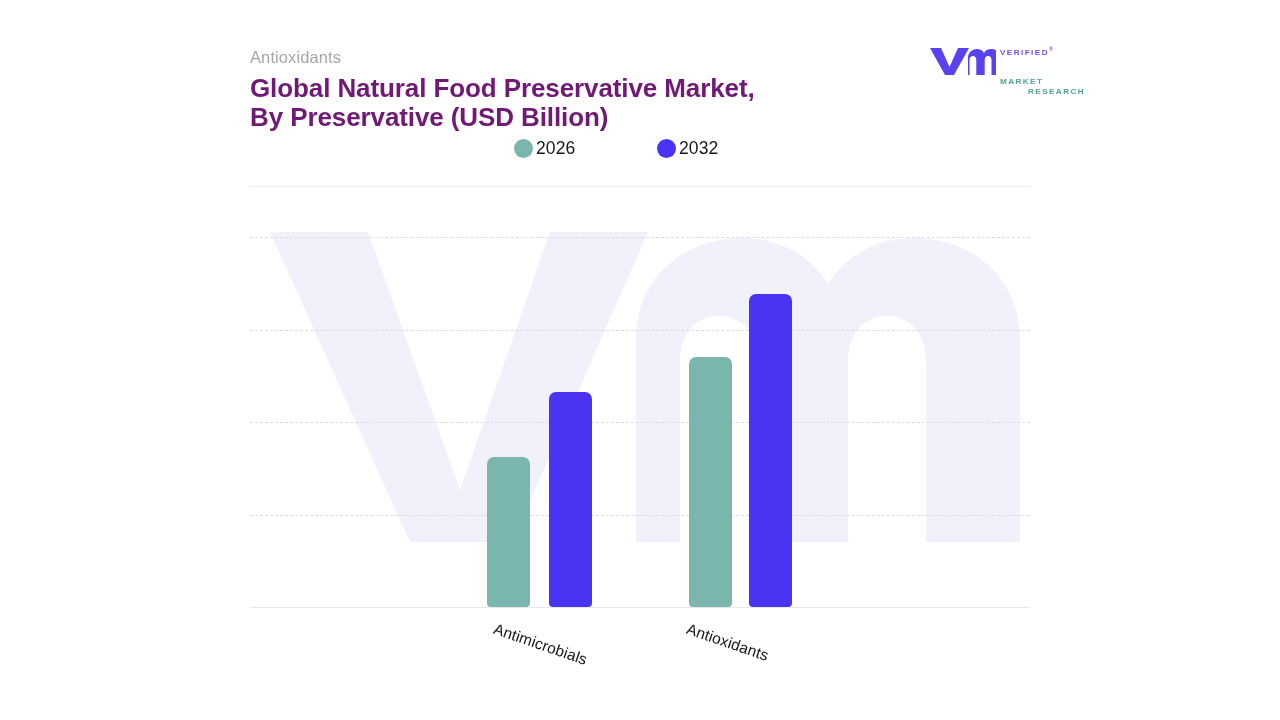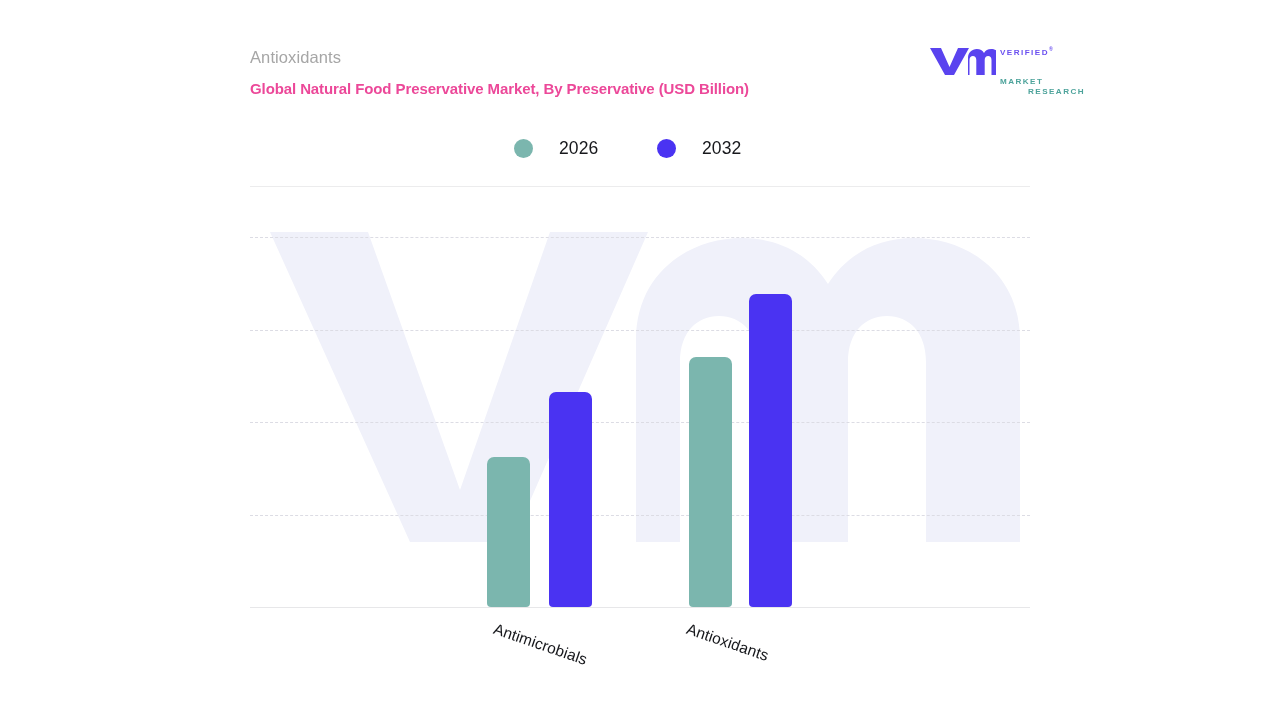--- a/index.html
+++ b/index.html
@@ -34,25 +34,25 @@
     letter-spacing: 0.1px;
     color: #a6a6a6;
     font-weight: 400;
     white-space: nowrap;
   }
   .hdr-title {
     position: absolute;
     left: 250px;
     top: 74px;
     width: 520px;
-    font-size: 15px;
+    font-size: 26px;
     font-weight: 700;
     line-height: 29px;
     letter-spacing: -0.1px;
-    color: #ec4899;
+    color: #701a75;
   }
 
   
   .brand {
     position: absolute;
     left: 928px;
     top: 44px;
     width: 132px;
     height: 34px;
   }
@@ -89,21 +89,21 @@
     top: 136px;
     width: 780px;
     height: 24px;
   }
   .legend-item {
     position: absolute;
     top: 0;
     height: 24px;
     display: flex;
     align-items: center;
-    gap: 26px;
+    gap: 3px;
     white-space: nowrap;
   }
   .legend-item.li-0 { left: 264px; }
   .legend-item.li-1 { left: 407px; }
   .legend-dot {
     width: 19px;
     height: 19px;
     border-radius: 50%;
     flex: none;
   }

